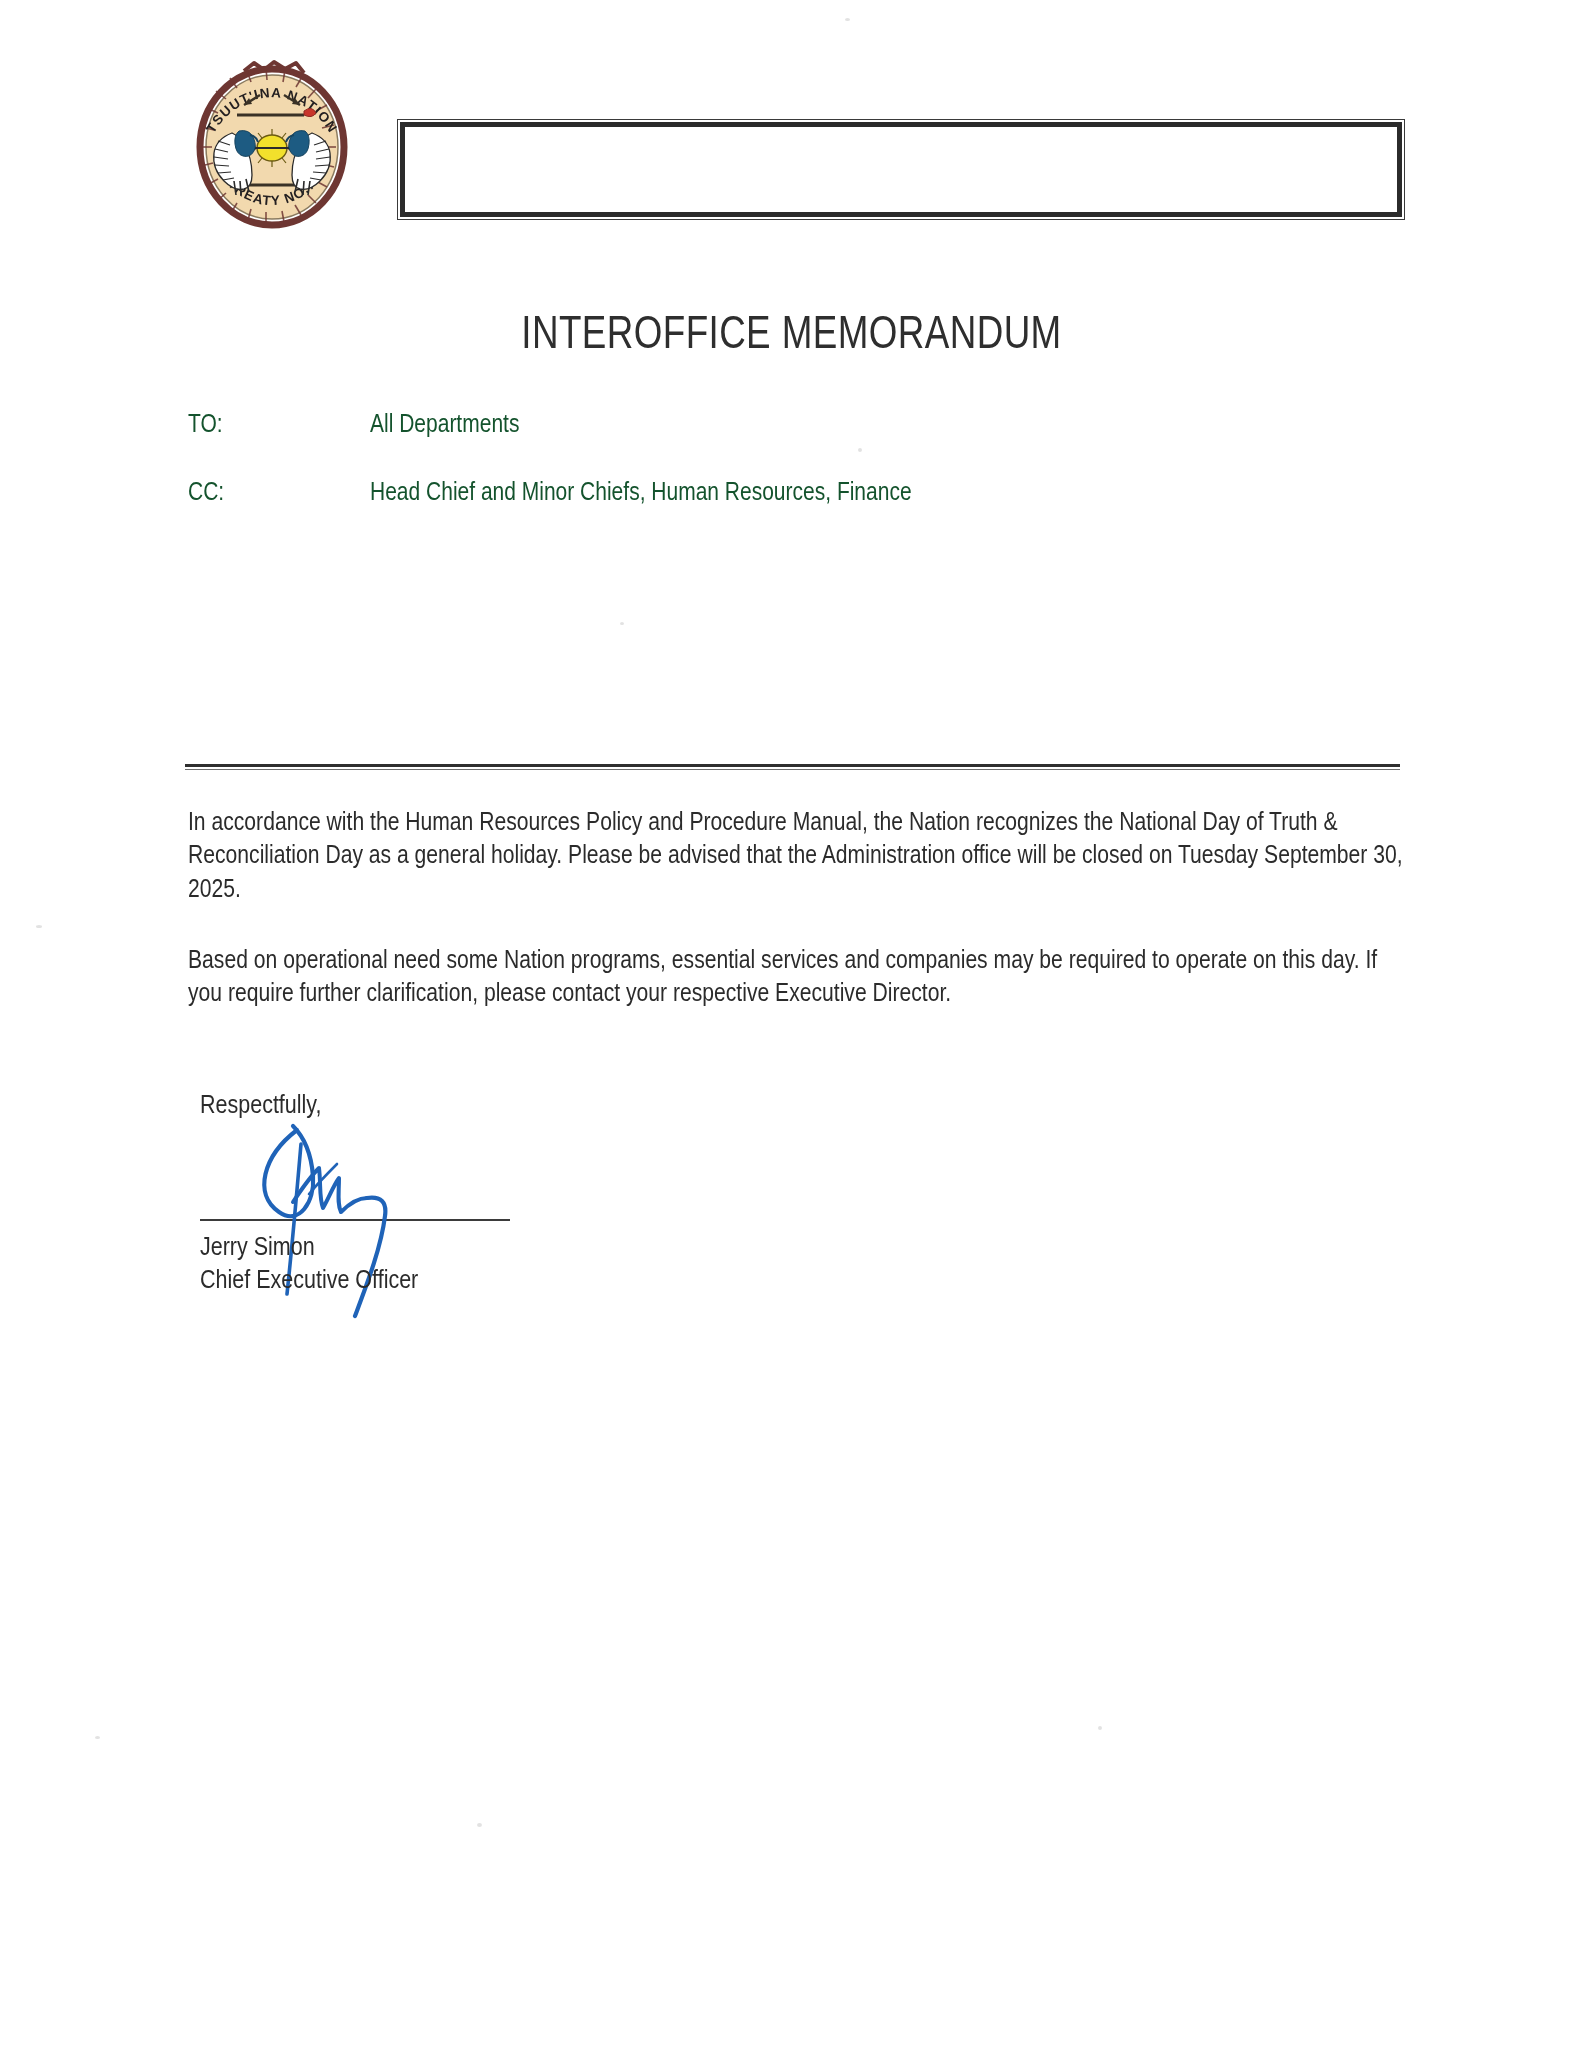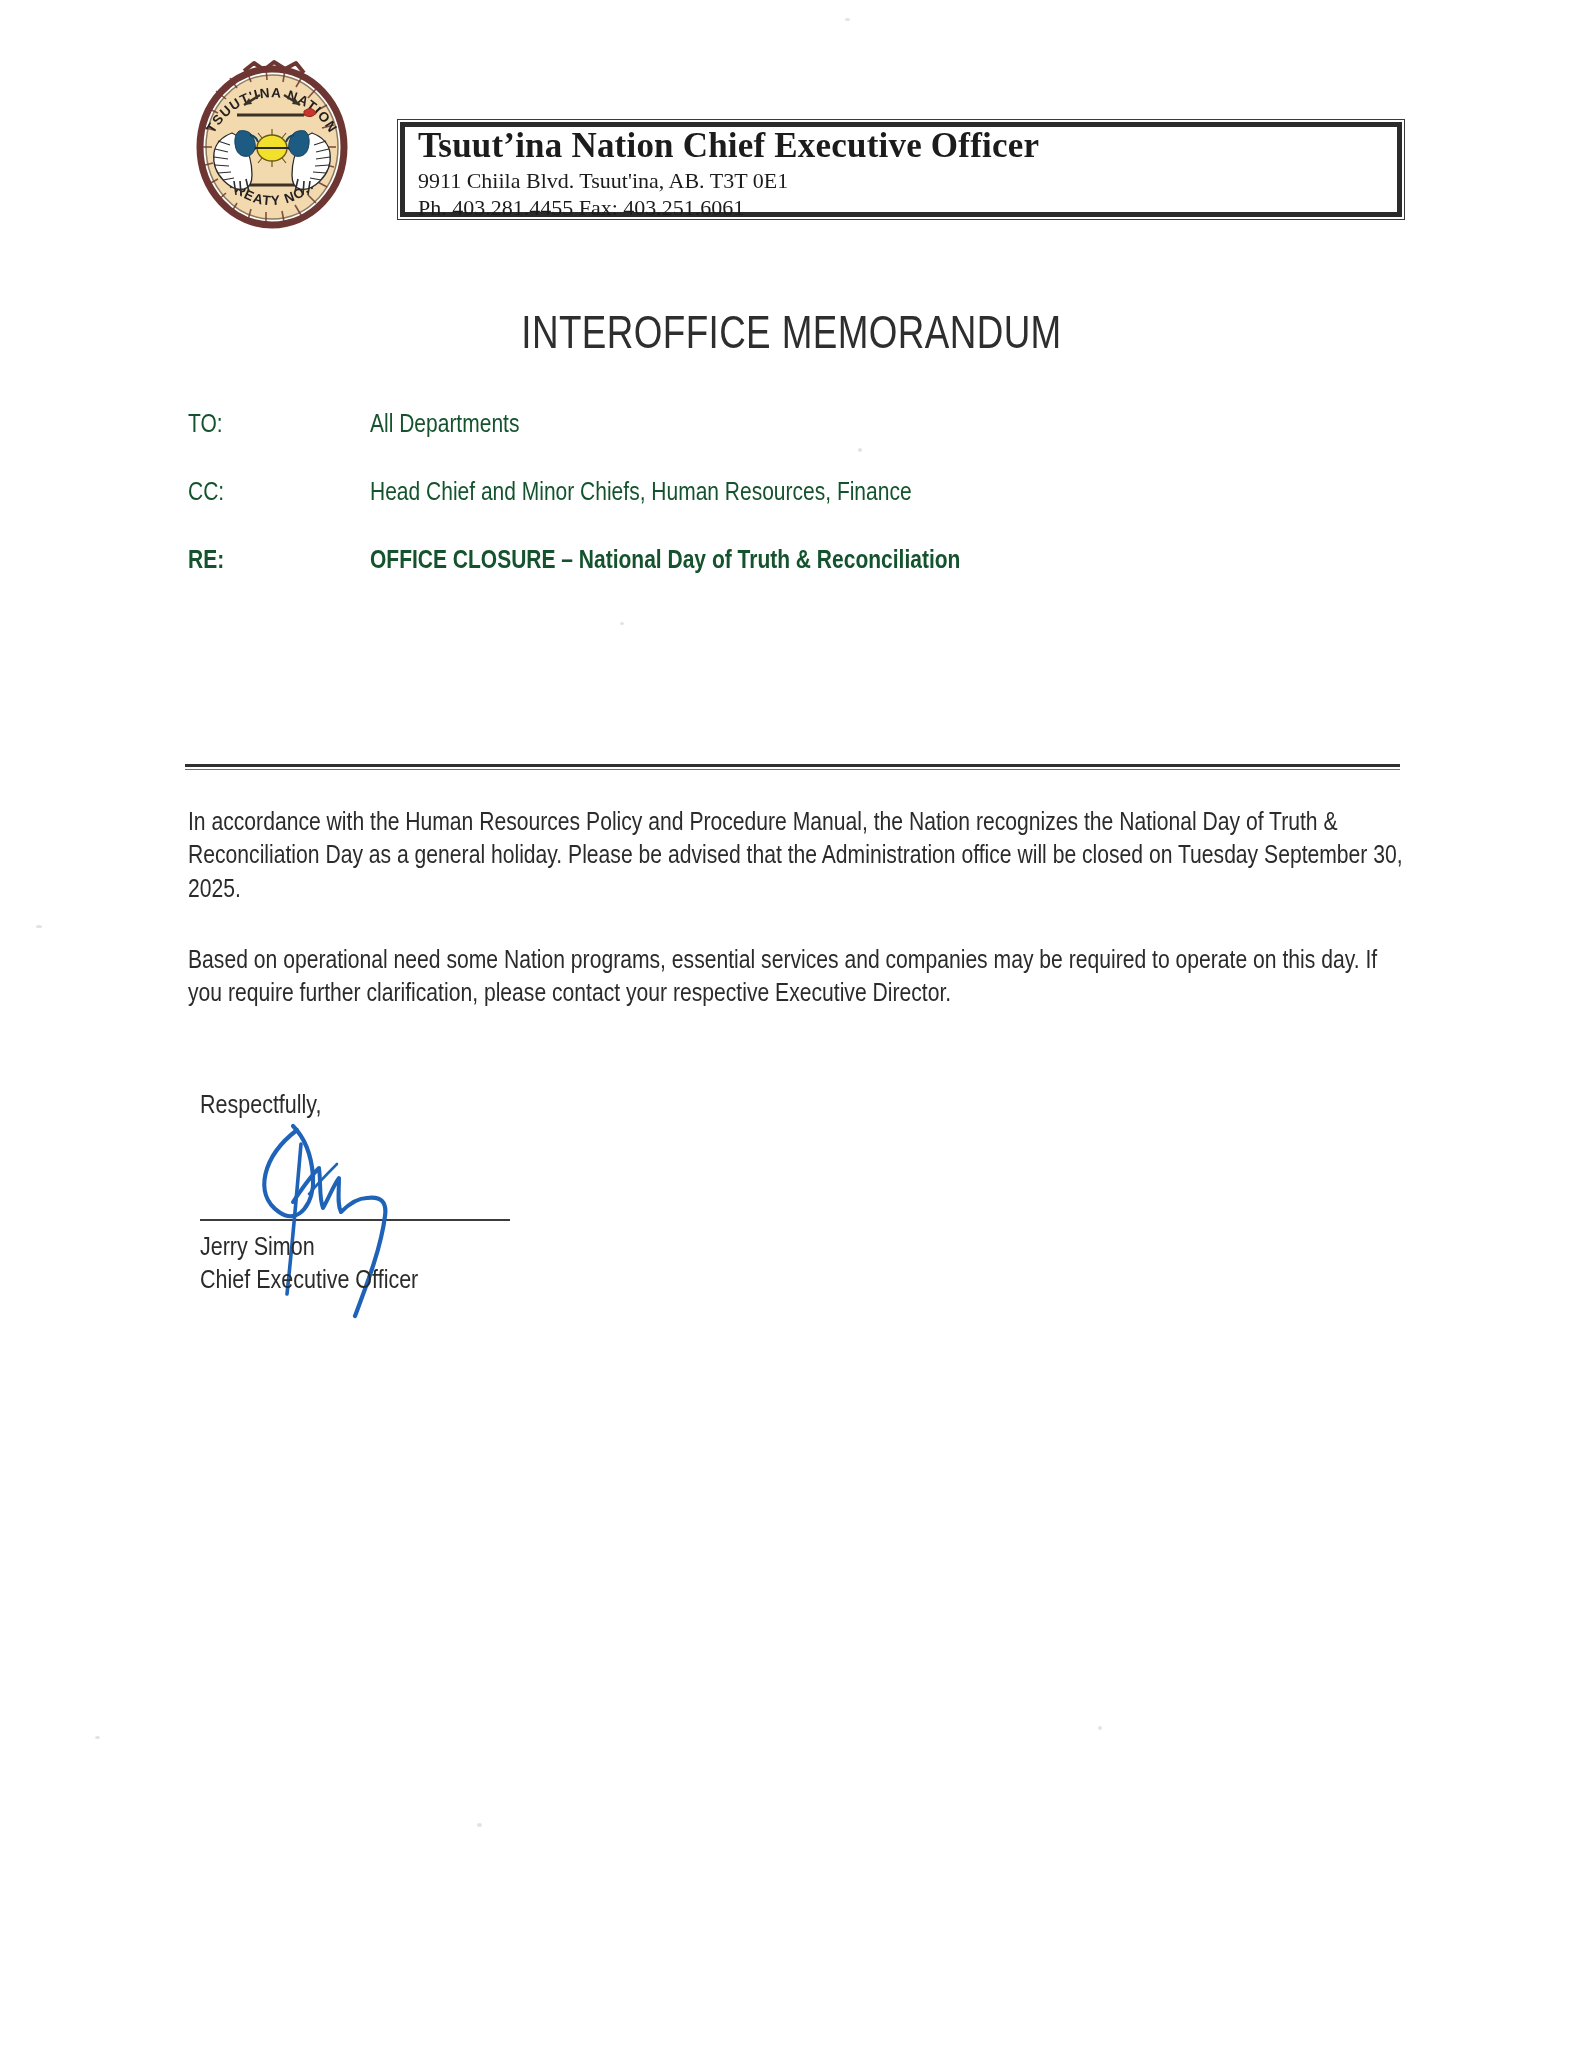--- a/index.html
+++ b/index.html
@@ -317,47 +317,38 @@
             <line x1="36" y1="118" x2="49" y2="117"></line>
               <line x1="41" y1="125" x2="52" y2="123"></line>
           </g>
           <path d="M 52,126 l 2,14 M 58,126 l 1,14 M 64,124 l 3,13" stroke="#2b2b2b" stroke-width="1.6" fill="none"></path>
         </g>
       </svg>
     </div>
 
     <div class="head-box"></div>
 
-    <div class="head-inner">
-      <div class="org-title">Tsuut’ina Nation Chief Executive Officer</div>
-      <div class="org-addr">9911 Chiila Blvd. Tsuut'ina, AB. T3T 0E1</div>
-      <div class="org-addr">Ph. 403.281.4455 Fax: 403.251.6061</div>
-    </div>
   </div>
 
   <div class="memo-title">INTEROFFICE MEMORANDUM</div>
 
   <div class="fields">
 
     <div class="field-row">
       <span class="field-label">TO:</span>
       <span class="field-value">All Departments</span>
     </div>
 
 
     <div class="field-row">
       <span class="field-label">CC:</span>
       <span class="field-value">Head Chief and Minor Chiefs, Human Resources, Finance</span>
     </div>
 
 
-    <div class="field-row bold">
-      <span class="field-label">RE:</span>
-      <span class="field-value">OFFICE CLOSURE – National Day of Truth &amp; Reconciliation</span>
-    </div>
 
   </div>
 
   <div class="divider"></div>
 
   <div class="body-copy">
     <p>In accordance with the Human Resources Policy and Procedure Manual, the Nation recognizes the National Day of Truth &amp; Reconciliation Day as a general holiday. Please be advised that the Administration office will be closed on Tuesday September 30, 2025.</p>
     <p>Based on operational need some Nation programs, essential services and companies may be required to operate on this day. If you require further clarification, please contact your respective Executive Director.</p>
   </div>
 

